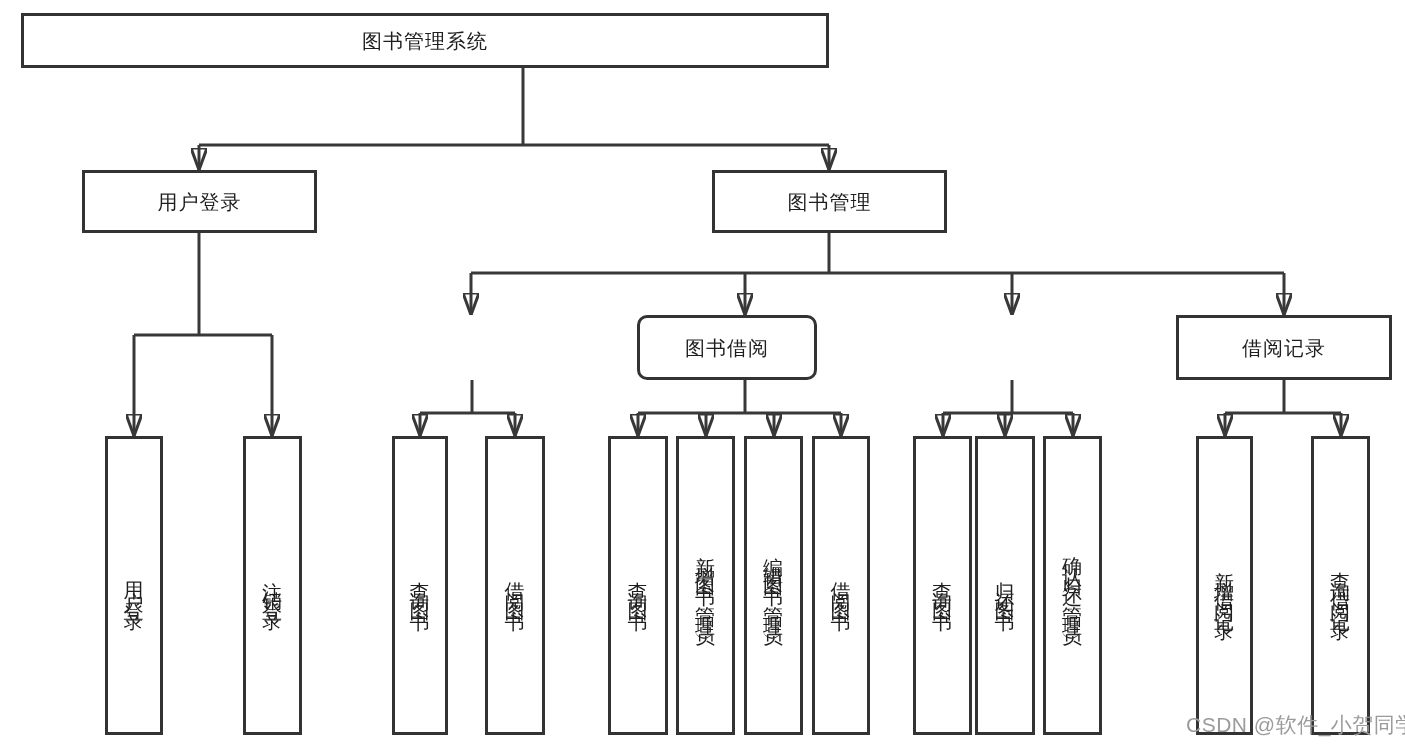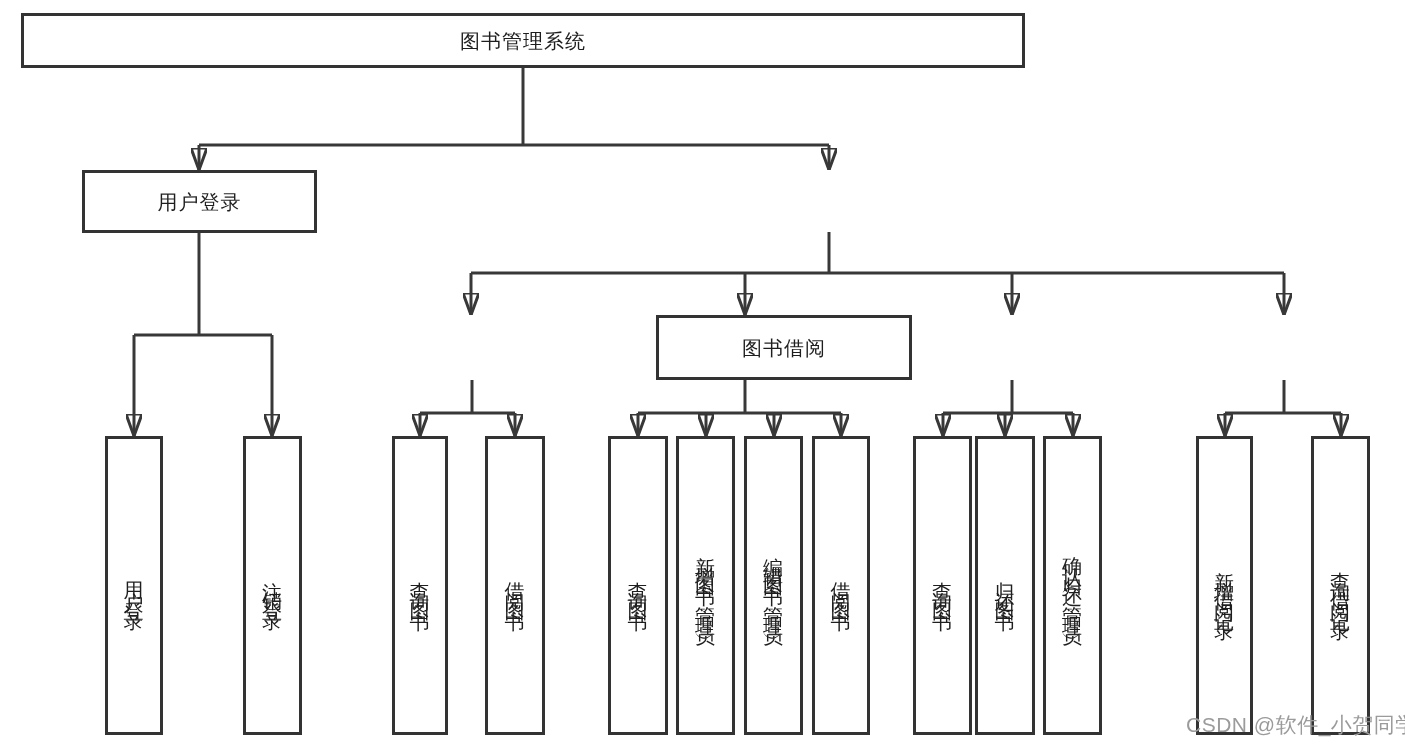--- a/index.html
+++ b/index.html
@@ -105,25 +105,27 @@
     <path d="M943,413 V436" marker-end="url(#ah)"></path>
     <path d="M1005,413 V436" marker-end="url(#ah)"></path>
     <path d="M1073,413 V436" marker-end="url(#ah)"></path>
 
     <path d="M1284,380 V413"></path>
     <path d="M1225,413 H1341"></path>
     <path d="M1225,413 V436" marker-end="url(#ah)"></path>
     <path d="M1341,413 V436" marker-end="url(#ah)"></path>
   </svg>
 
-  <div class="node" style="left:21px; top:13px; width:1004px; height:55px;">图书管理系统</div>
+  <div class="node" style="left:21px; top:13px; width:808px; height:55px;">图书管理系统</div>
 
   <div class="node" style="left:82px; top:170px; width:235px; height:63px;">用户登录</div>
+  <div class="node" style="left:712px; top:170px; width:235px; height:63px;">图书管理</div>
 
-  <div class="node" style="left:656px; top:315px; width:256px; height:65px;">图书借阅</div>
+  <div class="node" style="left:637px; top:315px; width:180px; height:65px;border-radius:10px;">图书借阅</div>
+  <div class="node" style="left:1176px; top:315px; width:216px; height:65px;">借阅记录</div>
 
   <div class="node vnode" style="left:105px; top:436px; width:58px; height:299px;">用户登录</div>
   <div class="node vnode" style="left:243px; top:436px; width:59px; height:299px;">注销登录</div>
 
   <div class="node vnode" style="left:392px; top:436px; width:56px; height:299px;">查询图书</div>
   <div class="node vnode" style="left:485px; top:436px; width:60px; height:299px;">借阅图书</div>
 
   <div class="node vnode" style="left:608px; top:436px; width:60px; height:299px;">查询图书</div>
   <div class="node vnode" style="left:676px; top:436px; width:59px; height:299px;">新增图书（管理员）</div>
   <div class="node vnode" style="left:744px; top:436px; width:59px; height:299px;">编辑图书（管理员）</div>

